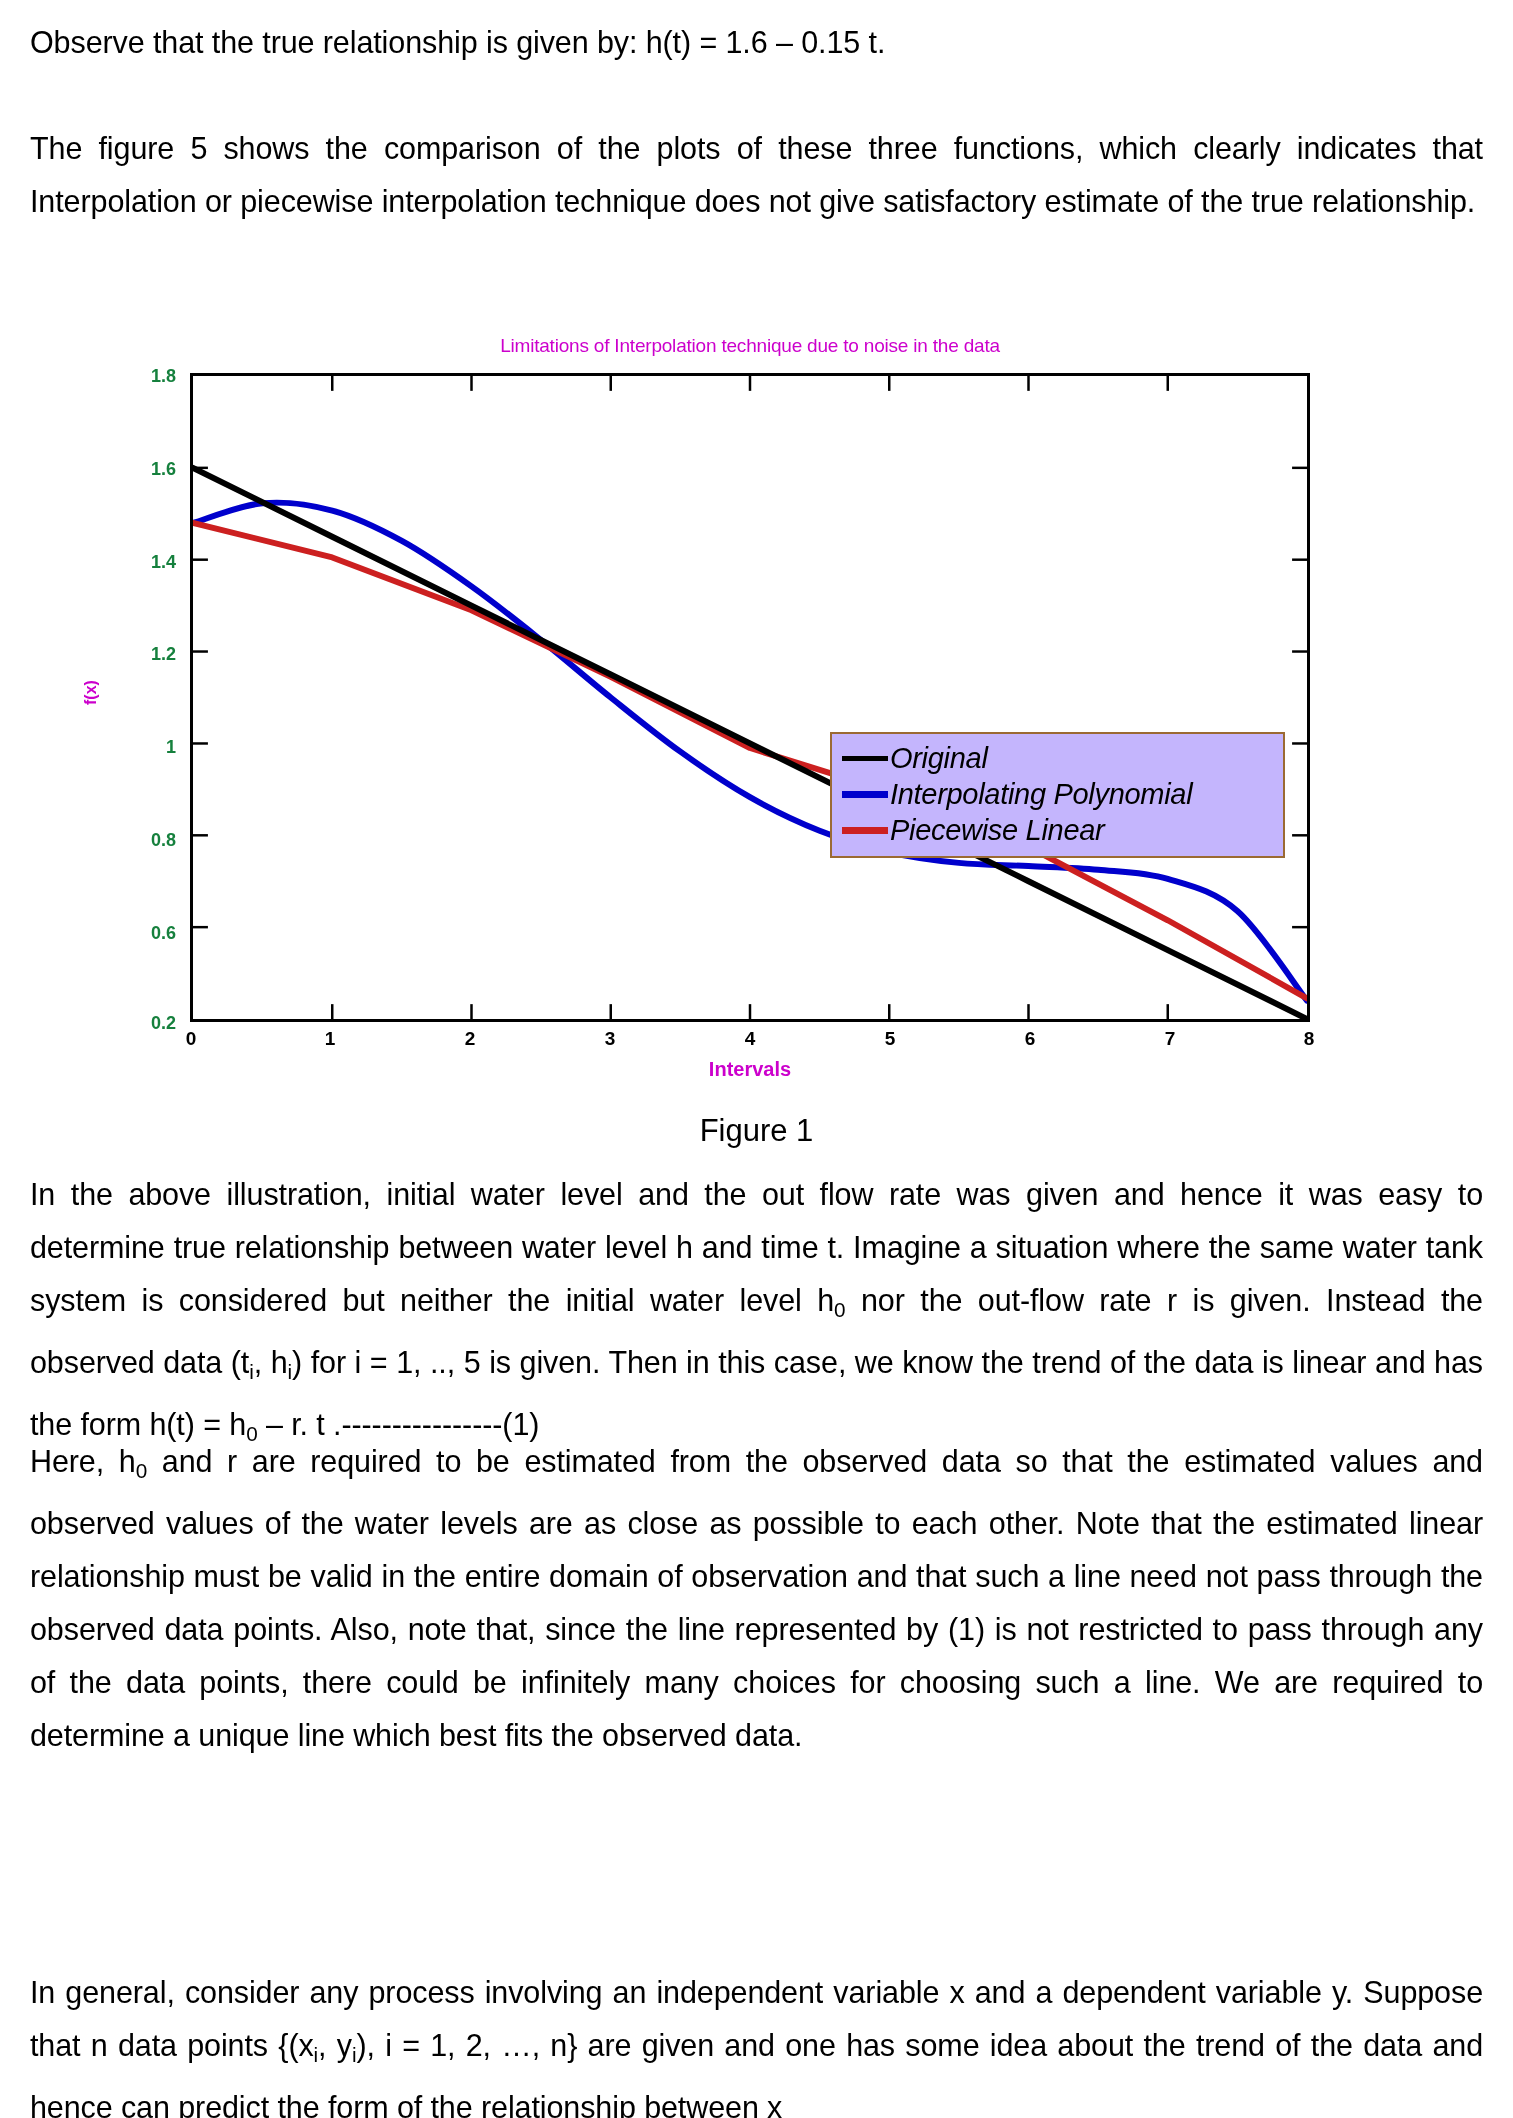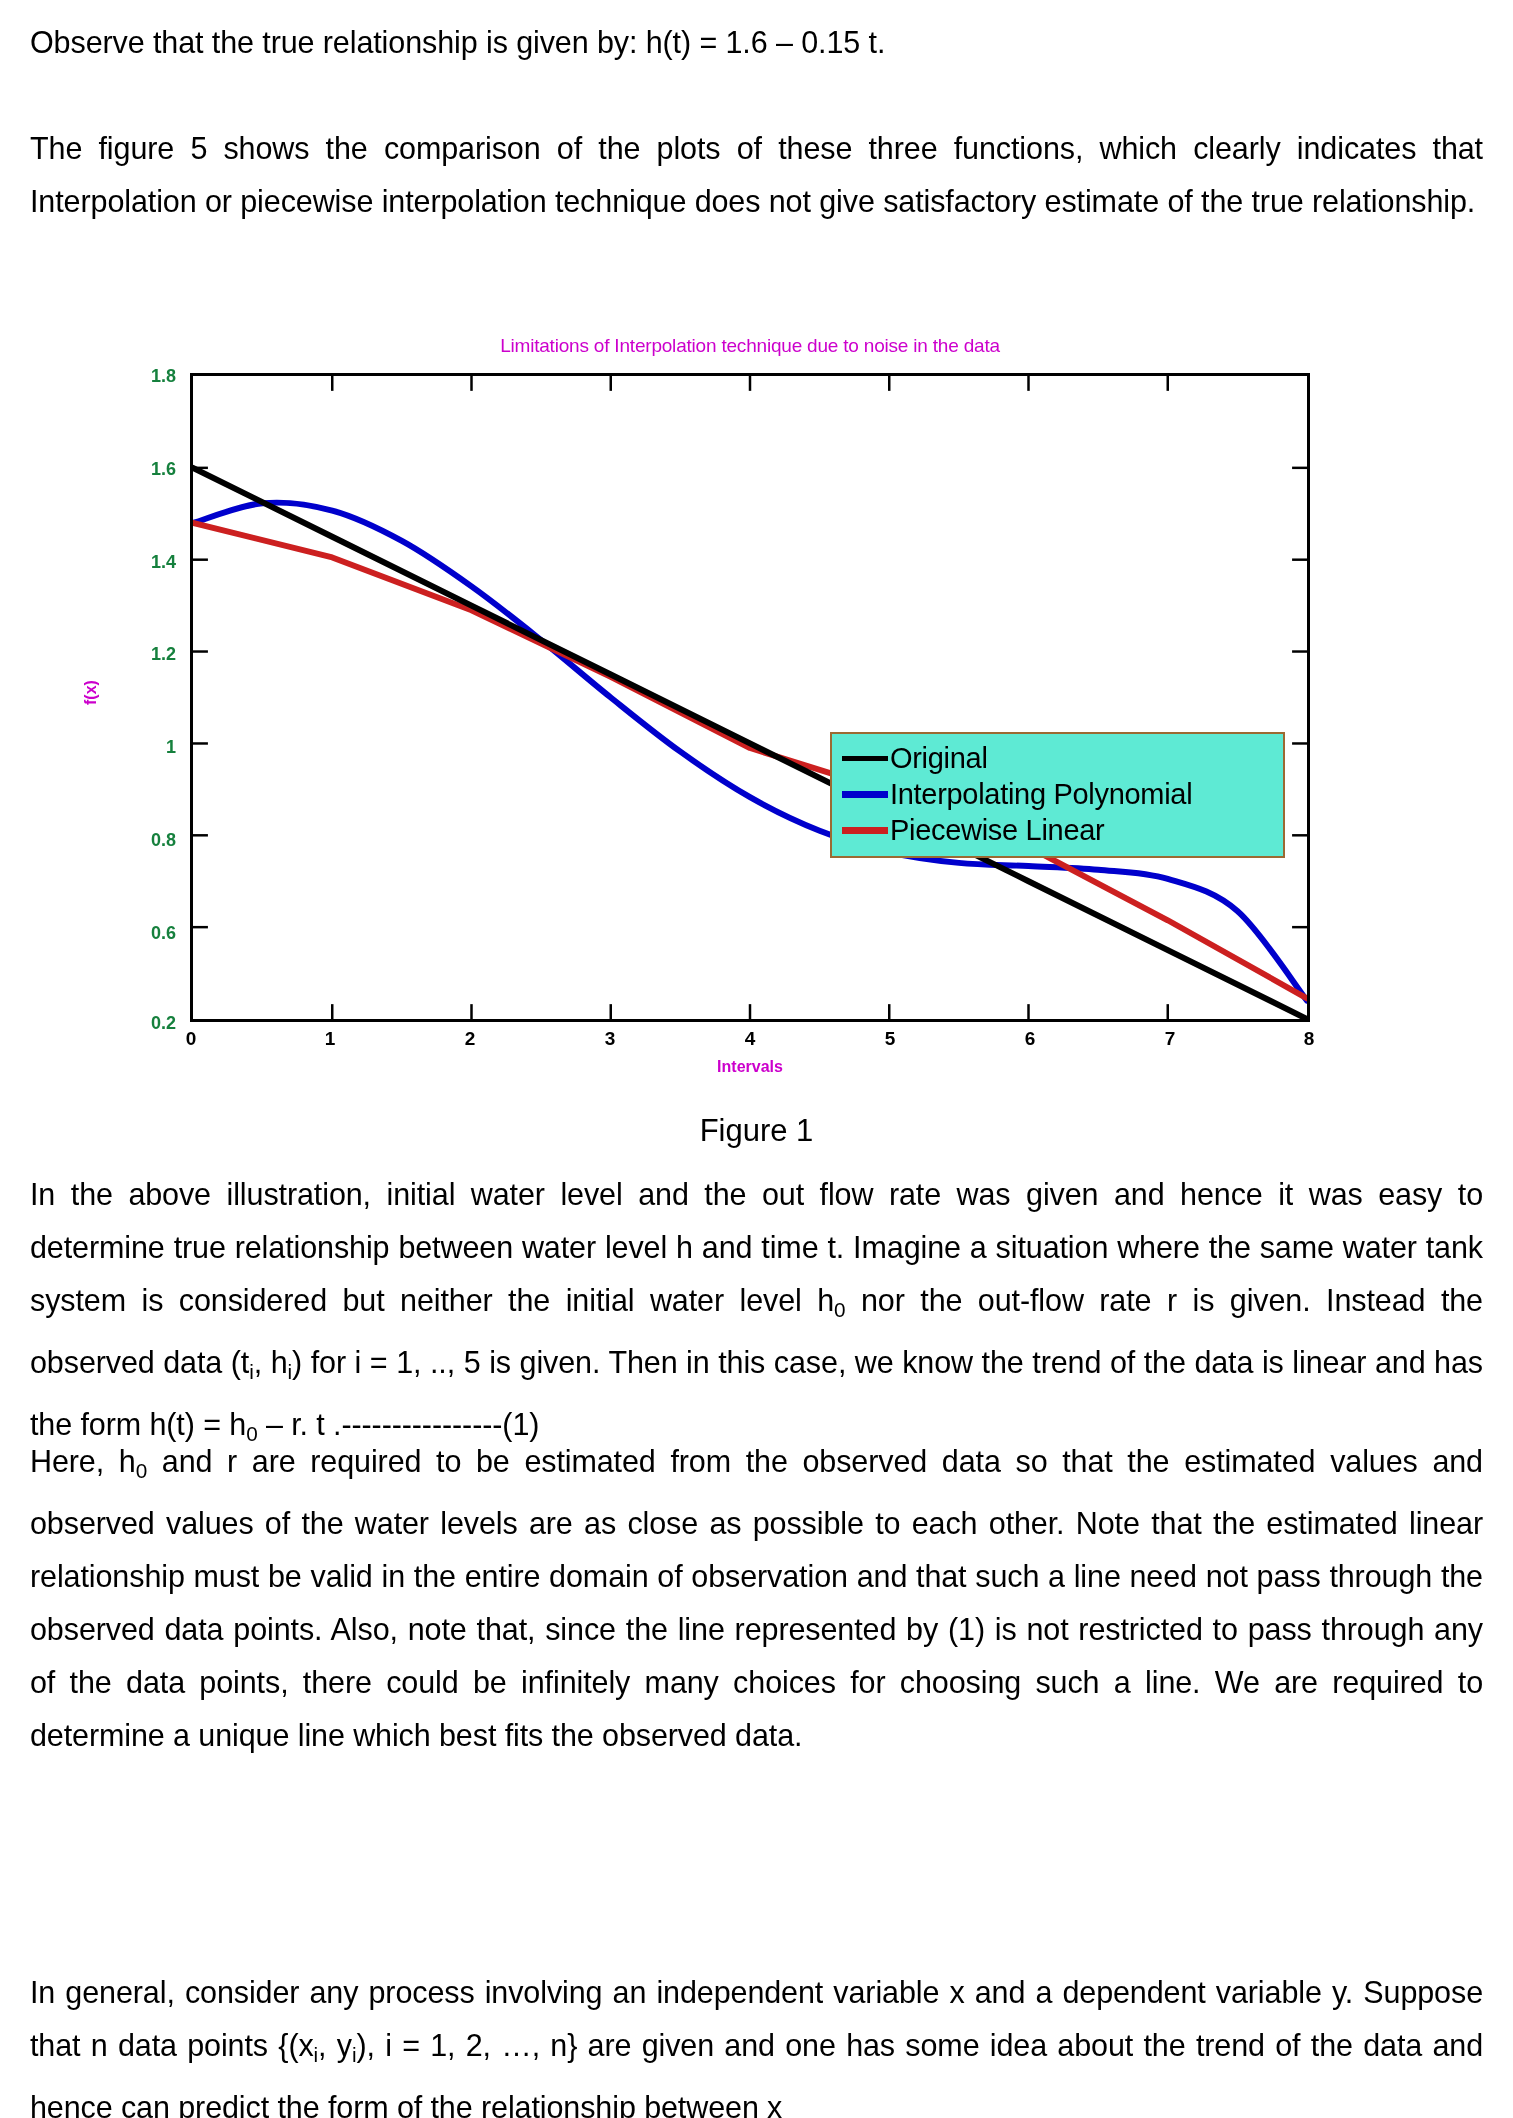--- a/index.html
+++ b/index.html
@@ -123,35 +123,36 @@
     transform-origin: left top;
     white-space: nowrap;
   }
 
   .xlabel {
     position: absolute;
     left: 190px;
     top: 738px;
     width: 1120px;
     text-align: center;
-    font-size: 16px;
+    font-size: 20px;
     font-weight: bold;
     color: #cc00cc;
   }
 
   
   .legend {
     position: absolute;
     left: 830px;
     top: 412px;
     width: 455px;
     border: 2px solid #9b6a33;
-    background: #5eead4;
+    background: #c4b5fd;
     box-sizing: border-box;
     padding: 6px 10px 8px 10px;
+    font-style: italic;
   }
   .legend-row {
     display: flex;
     align-items: center;
     height: 36px;
   }
   .legend-swatch {
     width: 46px;
     height: 0;
     border-top-style: solid;

